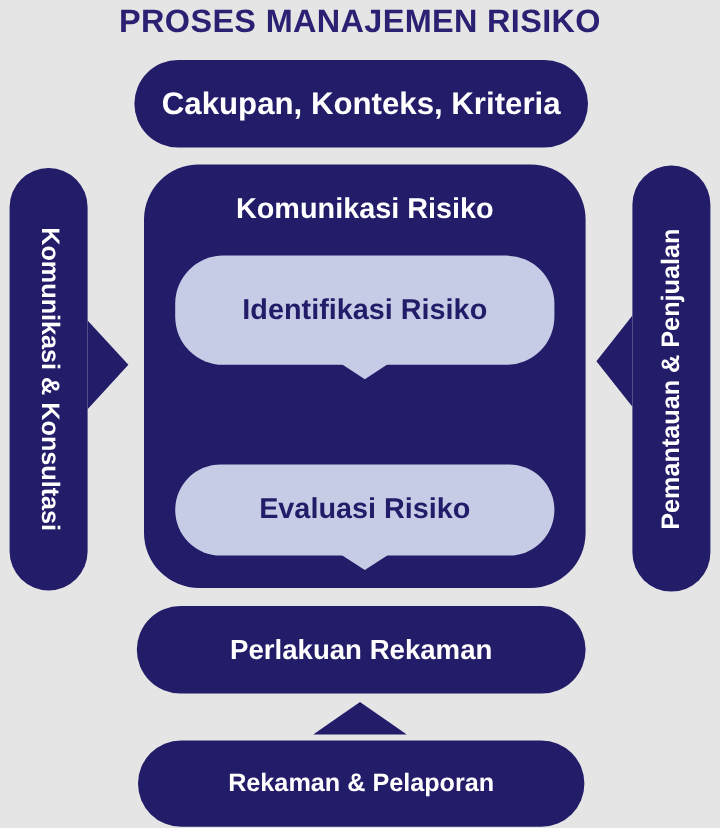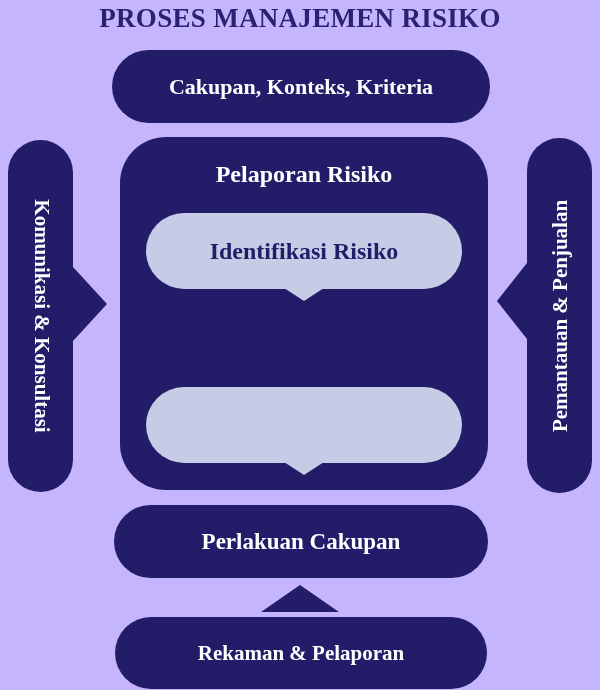--- a/index.html
+++ b/index.html
@@ -3,34 +3,34 @@
 <meta charset="utf-8">
 <style>
   :root{
     --navy:#221c69;
     --lavender:#c6cce6;
     --title_text:#2a2173;
     --light_text:#ffffff;
   }
   html,body{margin:0;padding:0;background:#ffffff;}
   .canvas{
-    position:relative;width:600px;height:690px;background:#c4b5fd;overflow:hidden;
-    font-family:Liberation Serif, serif;
+    position:relative;width:600px;height:690px;background:#e5e5e5;overflow:hidden;
+    font-family:Liberation Sans, sans-serif;
   }
   .title{
     position:absolute;top:0;left:0;width:100%;margin:0;
     text-align:center;font-size:27px;font-weight:800;letter-spacing:.3px;
     color:var(--title_text);line-height:36px;
   }
   .pill{
     position:absolute;background:var(--navy);color:var(--light_text);
     display:flex;align-items:center;justify-content:center;
     font-weight:700;
   }
-  .top-pill{left:112px;top:50px;width:378px;height:73px;border-radius:37px;font-size:22px;text-align:right;}
+  .top-pill{left:112px;top:50px;width:378px;height:73px;border-radius:37px;font-size:26px;text-align:right;}
   .treatment-pill{left:114px;top:505px;width:374px;height:73px;border-radius:37px;font-size:23px;}
   .record-pill{left:115px;top:617px;width:372px;height:72px;border-radius:36px;font-size:21px;}
 
   .side-bar{
     position:absolute;width:65px;background:var(--navy);border-radius:33px;
   }
   .left-bar{left:8px;top:140px;height:352px;}
   .right-bar{left:527px;top:138px;height:355px;}
   .vtext{
     position:absolute;left:50%;top:50%;white-space:nowrap;
@@ -62,21 +62,21 @@
   }
   .box-header{
     position:absolute;top:24px;left:0;width:100%;text-align:center;
     color:var(--light_text);font-weight:700;font-size:24px;
   }
   .inner-pill{
     position:absolute;left:26px;width:316px;background:var(--lavender);
     border-radius:40px;display:flex;align-items:center;justify-content:center;
     color:var(--navy);font-weight:700;font-size:24px;
   }
-  .inner-pill-1{top:76px;height:76px;}
+  .inner-pill-1{top:76px;height:91px;}
   .inner-pill-2{top:165px;height:76px;}
   .inner-pill-3{top:250px;height:76px;}
   .tail{
     position:absolute;bottom:-12px;left:50%;transform:translateX(-50%);
     width:0;height:0;
     border-left:20px solid transparent;border-right:20px solid transparent;
     border-top:13px solid var(--lavender);
   }
 </style>
 </head>
@@ -94,35 +94,36 @@
     <span class="vtext rot-cw">Komunikasi &amp; Konsultasi</span>
   </div>
   <div class="tri arrow-right-tri"></div>
 
   <div class="side-bar right-bar">
     <span class="vtext rot-ccw">Pemantauan &amp; Penjualan</span>
   </div>
   <div class="tri arrow-left-tri"></div>
 
   <div class="center-box">
-    <div class="box-header">Pelaporan Risiko</div>
+    <div class="box-header">Komunikasi Risiko</div>
 
     <div class="inner-pill inner-pill-1">
       <span>Identifikasi Risiko</span>
       <div class="tail"></div>
     </div>
 
 
     <div class="inner-pill inner-pill-3">
+      <span>Evaluasi Risiko</span>
       <div class="tail"></div>
     </div>
   </div>
 
   <div class="pill treatment-pill">
-    <span>Perlakuan Cakupan</span>
+    <span>Perlakuan Rekaman</span>
   </div>
 
   <div class="tri arrow-up-tri"></div>
 
   <div class="pill record-pill">
     <span>Rekaman &amp; Pelaporan</span>
   </div>
 
 </div>
 

